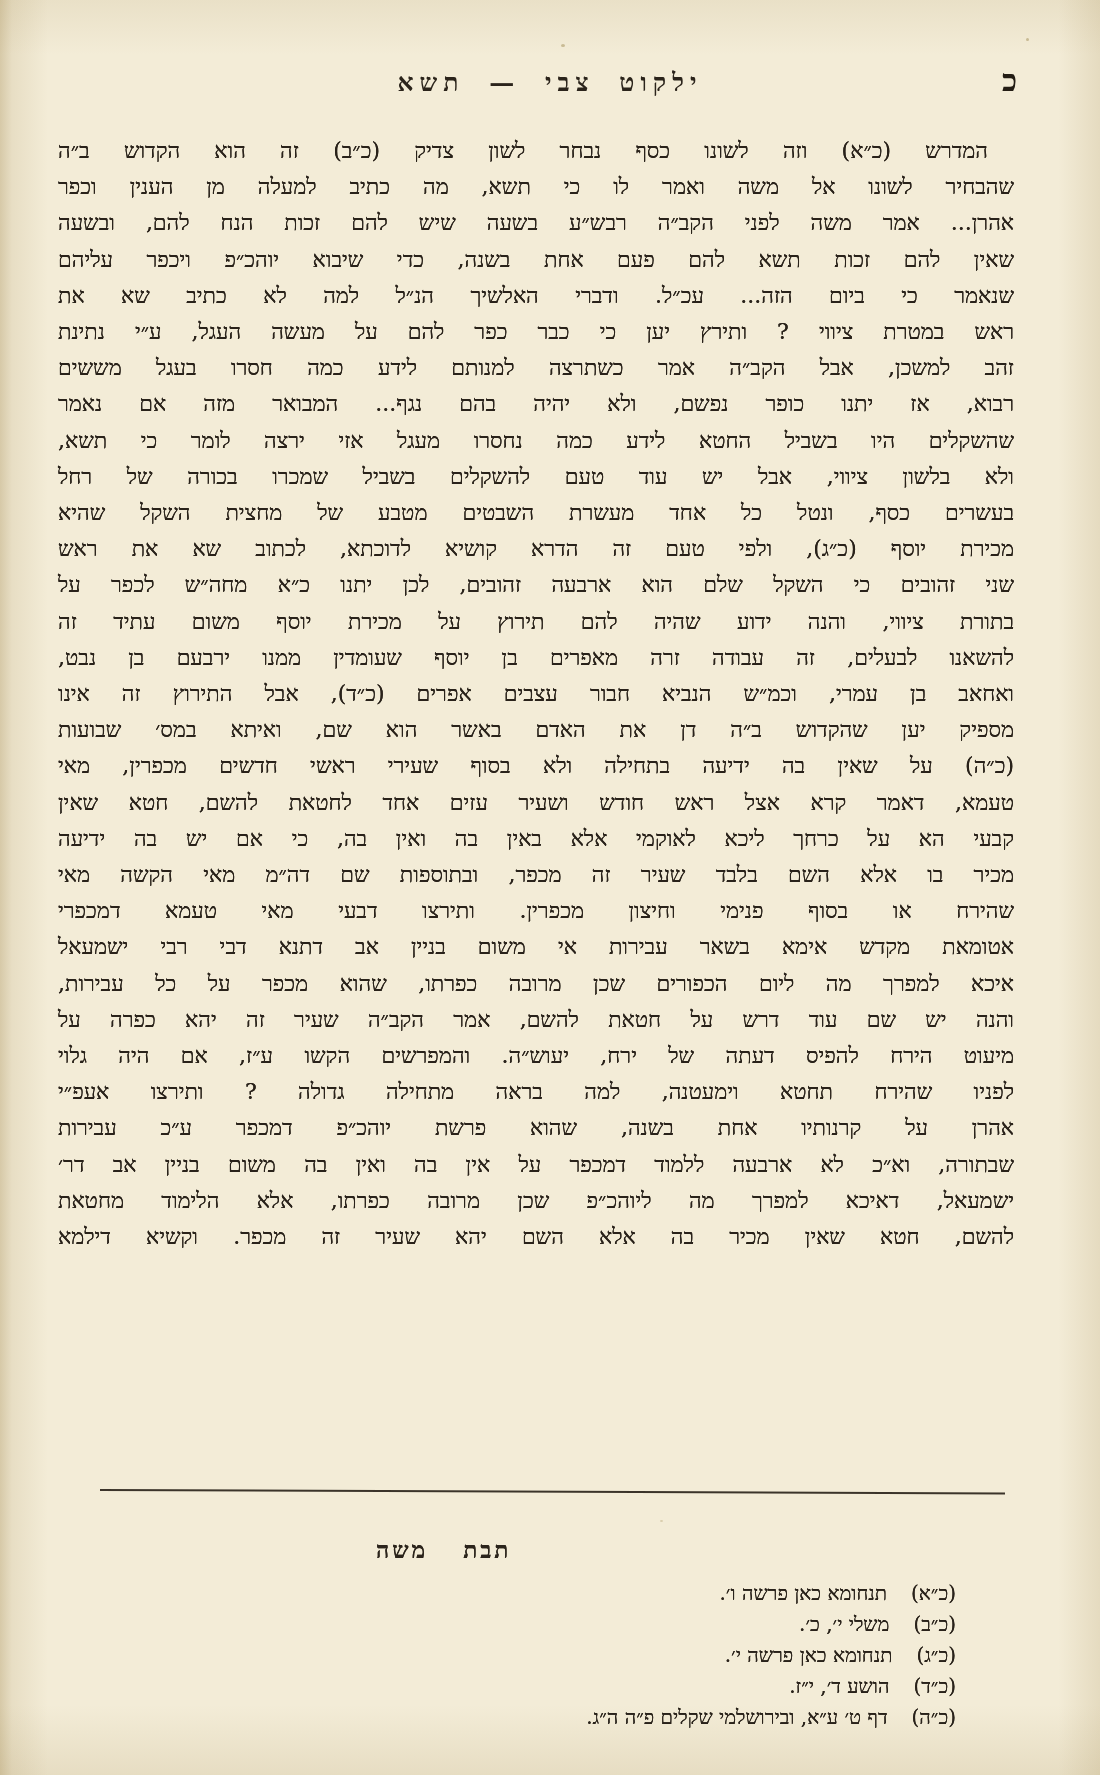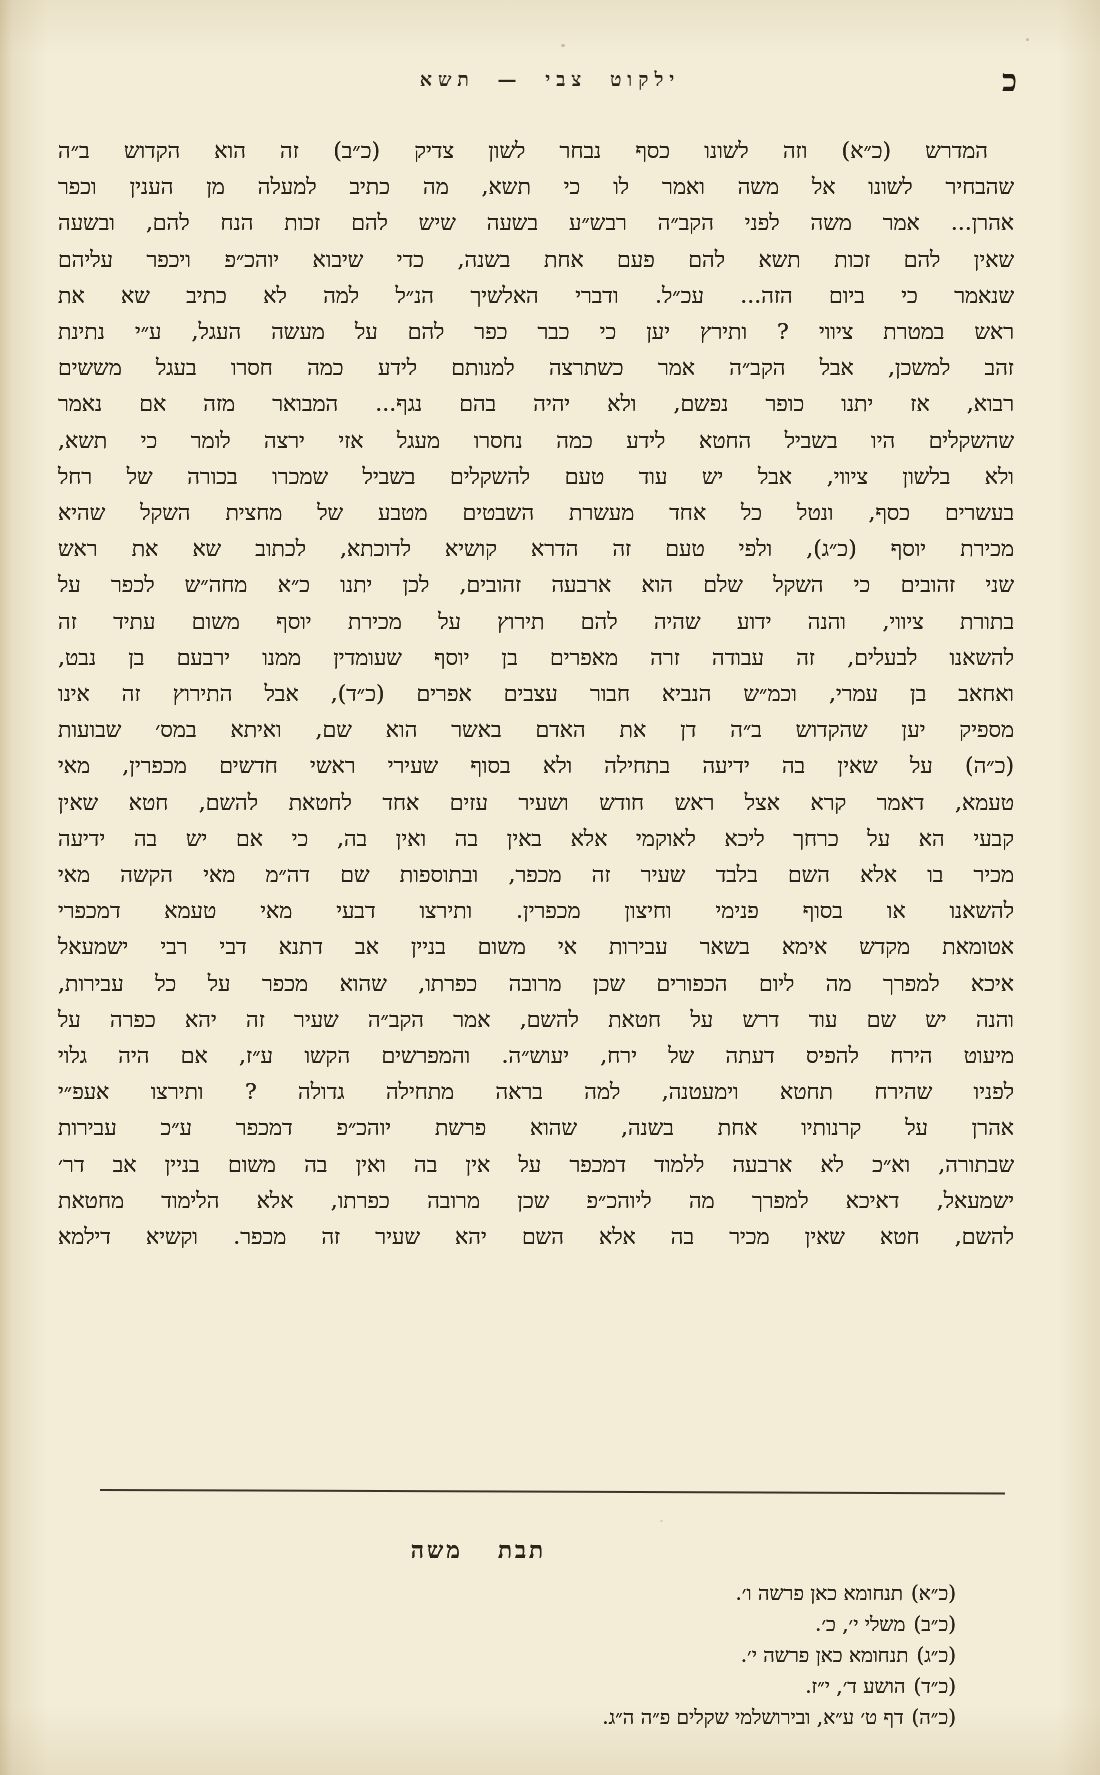--- a/index.html
+++ b/index.html
@@ -15,21 +15,21 @@
       linear-gradient(0deg, rgba(148,120,58,.13) 0px, rgba(148,120,58,0) 70px);
     direction:rtl;
     font-family:"DejaVu Serif","Liberation Serif",serif;
     color:#29221a;
     overflow:hidden;
   }
   
   .title{
     position:absolute; top:68px; left:0; right:0;
     text-align:center;
-    font-size:19px; font-weight:700;
+    font-size:25px; font-weight:700;
     letter-spacing:6px; word-spacing:10px;
     color:#2b241b;
   }
   .folio{
     position:absolute; top:62px; left:1002px;
     font-size:31px; font-weight:700; color:#231d14;
   }
   
   .body-text{
     position:absolute; top:133px; left:58px; width:956px;
@@ -43,33 +43,33 @@
   .bl.indent{ padding-right:26px; }
   
   .divider-rule{
     position:absolute; top:1489px; left:100px; width:905px; height:2px;
     background:#3b342a;
     transform:rotate(.22deg); transform-origin:left center;
   }
   
   .notes-head{
     position:absolute; top:1536px; left:376px; width:205px;
-    text-align:center;
+    text-align:left;
     font-size:23px; font-weight:700;
     letter-spacing:3px; word-spacing:24px;
     color:#2b241b;
     text-shadow:0 0 .3px currentColor;
   }
   .notes{
     position:absolute; top:1578px; right:144px; width:600px;
     font-size:20px; line-height:31px;
     text-align:right;
     text-shadow:0 0 .3px currentColor;
   }
-  .note-label{ margin-left:8px; }
+  .note-label{ margin-left:24px; }
   
   .speck{ position:absolute; background:#a8945f; border-radius:50%; opacity:.55; }
   .speck.s1{ left:561px; top:44px;  width:4px; height:3px; }
   .speck.s2{ left:1026px; top:38px; width:3px; height:3px; }
   .speck.s3{ left:660px; top:1520px; width:3px; height:2px; opacity:.35; }
 </style>
 </head>
 <body>
 
 <div class="page">
@@ -92,21 +92,21 @@
     <div class="bl">מכירת יוסף (כ״ג), ולפי טעם זה הדרא קושיא לדוכתא, לכתוב שא את ראש</div>
     <div class="bl">שני זהובים כי השקל שלם הוא ארבעה זהובים, לכן יתנו כ״א מחה״ש לכפר על</div>
     <div class="bl">בתורת ציווי, והנה ידוע שהיה להם תירוץ על מכירת יוסף משום עתיד זה</div>
     <div class="bl">להשאנו לבעלים, זה עבודה זרה מאפרים בן יוסף שעומדין ממנו ירבעם בן נבט,</div>
     <div class="bl">ואחאב בן עמרי, וכמ״ש הנביא חבור עצבים אפרים (כ״ד), אבל התירוץ זה אינו</div>
     <div class="bl">מספיק יען שהקדוש ב״ה דן את האדם באשר הוא שם, ואיתא במס׳ שבועות</div>
     <div class="bl">(כ״ה) על שאין בה ידיעה בתחילה ולא בסוף שעירי ראשי חדשים מכפרין, מאי</div>
     <div class="bl">טעמא, דאמר קרא אצל ראש חודש ושעיר עזים אחד לחטאת להשם, חטא שאין</div>
     <div class="bl">קבעי הא על כרחך ליכא לאוקמי אלא באין בה ואין בה, כי אם יש בה ידיעה</div>
     <div class="bl">מכיר בו אלא השם בלבד שעיר זה מכפר, ובתוספות שם דה״מ מאי הקשה מאי</div>
-    <div class="bl">להשאנו או בסוף פנימי וחיצון מכפרין. ותירצו דבעי מאי טעמא דמכפרי</div>
+    <div class="bl">שהירח או בסוף פנימי וחיצון מכפרין. ותירצו דבעי מאי טעמא דמכפרי</div>
     <div class="bl">אטומאת מקדש אימא בשאר עבירות אי משום בניין אב דתנא דבי רבי ישמעאל</div>
     <div class="bl">איכא למפרך מה ליום הכפורים שכן מרובה כפרתו, שהוא מכפר על כל עבירות,</div>
     <div class="bl">והנה יש שם עוד דרש על חטאת להשם, אמר הקב״ה שעיר זה יהא כפרה על</div>
     <div class="bl">מיעוט הירח להפיס דעתה של ירח, יעוש״ה. והמפרשים הקשו ע״ז, אם היה גלוי</div>
     <div class="bl">לפניו שהירח תחטא וימעטנה, למה בראה מתחילה גדולה ? ותירצו אעפ״י</div>
     <div class="bl">אהרן על קרנותיו אחת בשנה, שהוא פרשת יוהכ״פ דמכפר ע״כ עבירות</div>
     <div class="bl">שבתורה, וא״כ לא ארבעה ללמוד דמכפר על אין בה ואין בה משום בניין אב דר׳</div>
     <div class="bl">ישמעאל, דאיכא למפרך מה ליוהכ״פ שכן מרובה כפרתו, אלא הלימוד מחטאת</div>
     <div class="bl">להשם, חטא שאין מכיר בה אלא השם יהא שעיר זה מכפר. וקשיא דילמא</div>
   </div>

